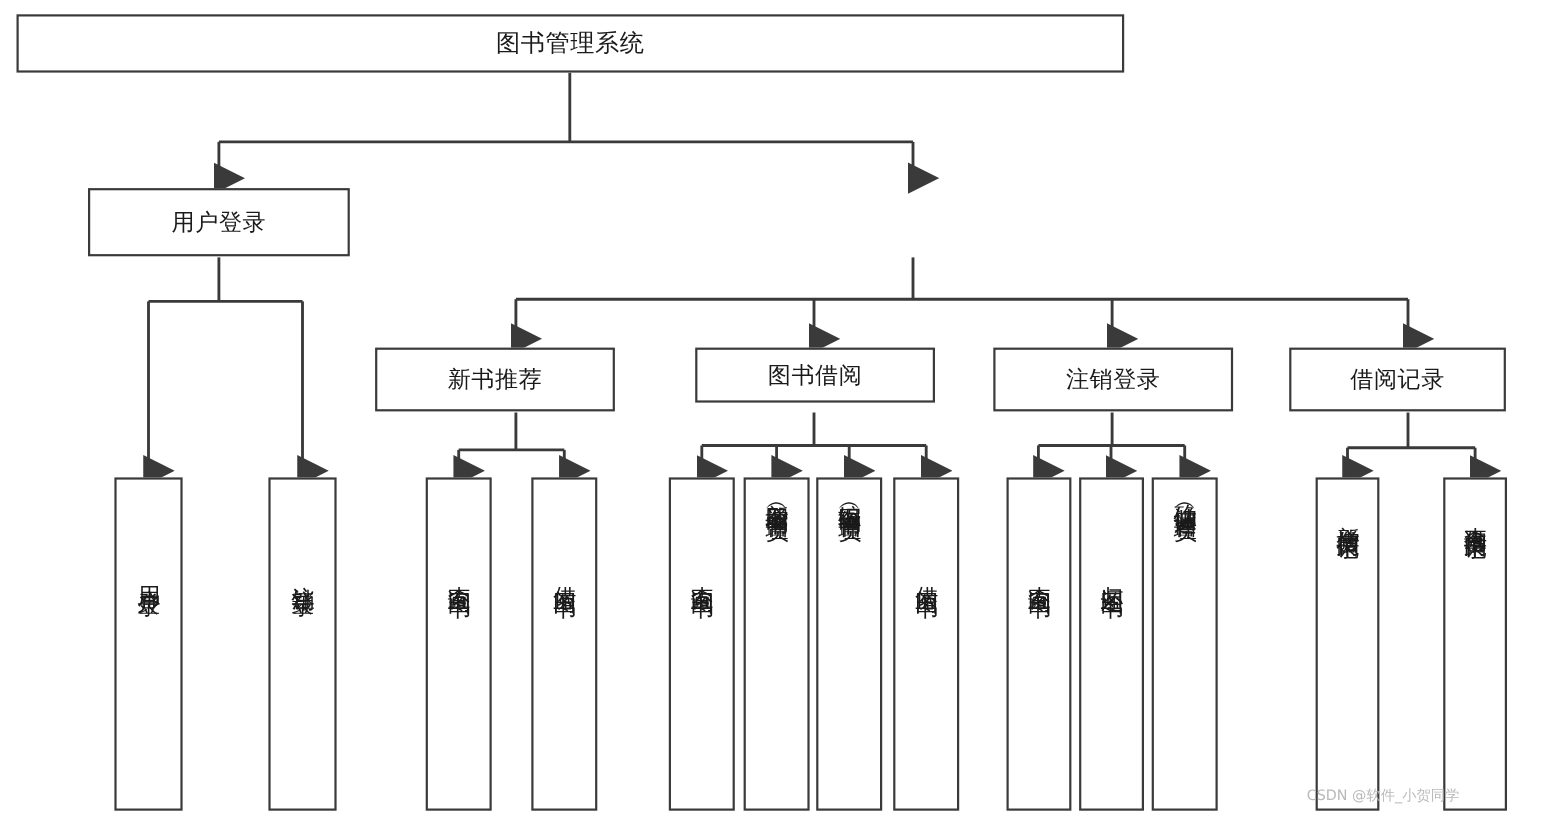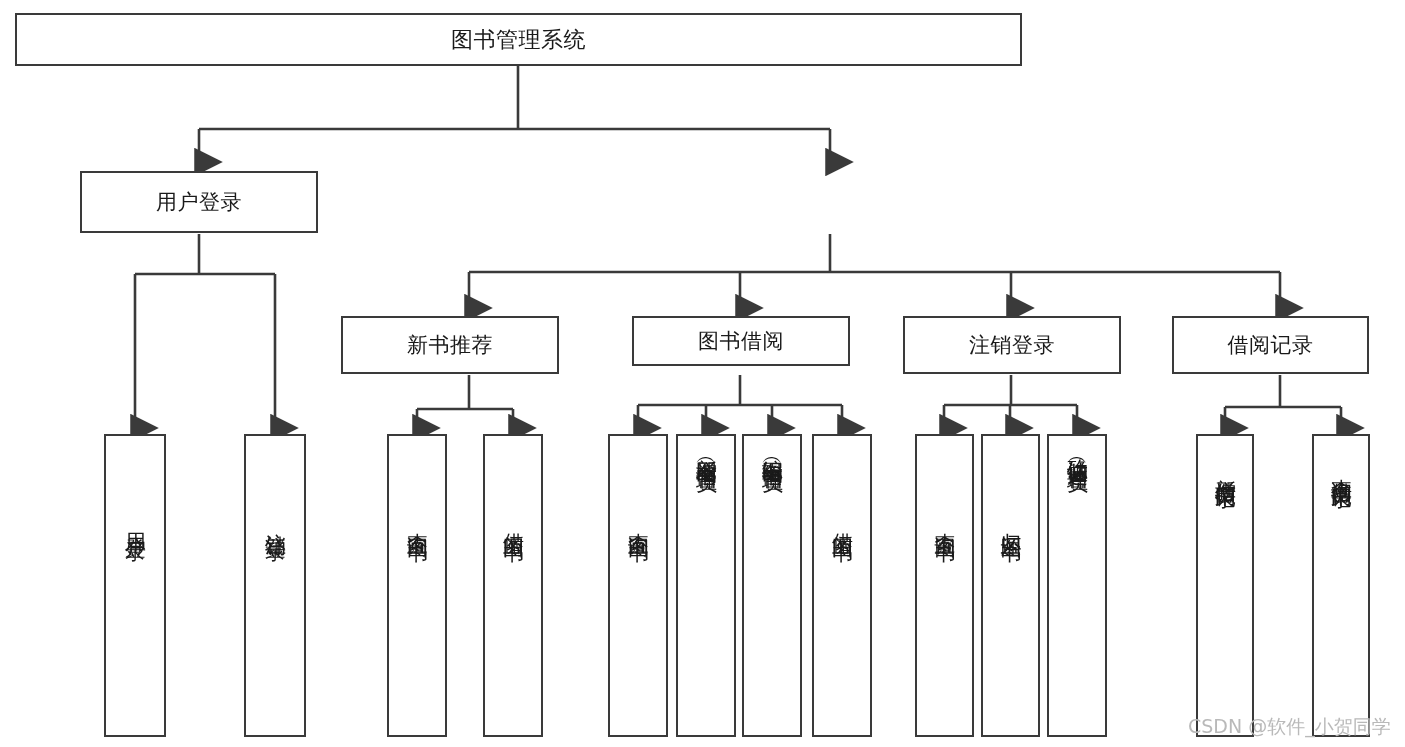--- a/index.html
+++ b/index.html
@@ -62,21 +62,21 @@
     font-size: 21px;
     line-height: 1.0;
     letter-spacing: 3px;
     white-space: nowrap;
   }
   .node.vert.tall .label {
     letter-spacing: 2px;
   }
   .watermark {
     position: absolute;
-    font-size: 19px;
+    font-size: 13px;
     color: #b9b9b9;
     white-space: nowrap;
     z-index: 3;
     font-family: "DejaVu Sans", "Liberation Sans", sans-serif;
   }
 </style>
 </head>
 <body>
 
 <div id="canvas">

